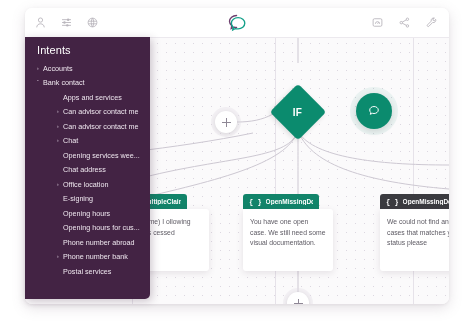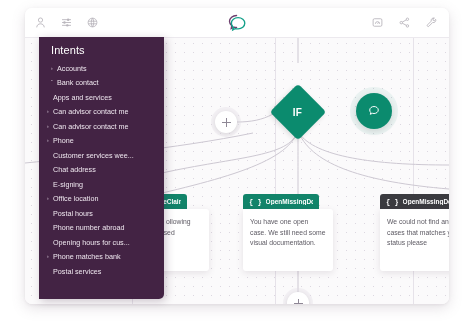--- a/index.html
+++ b/index.html
@@ -230,21 +230,21 @@
   .card2 .fcard-head { width: 76px; }
   .card2 .fcard-body { height: 62px; }
 
   .card3 { left: 355px; top: 157px; width: 90px; }
   .card3 .fcard-head { width: 82px; }
   .card3 .fcard-body { height: 62px; }
 
   
   .sidebar {
     position: absolute;
-    left: 39px;
+    left: 25px;
     top: 37px;
     width: 125px;
     height: 262px;
     background: #432344;
     border-radius: 0 0 5px 0;
     z-index: 60;
     overflow: hidden;
     box-shadow: 2px 2px 9px rgba(60,30,60,0.25);
   }
   .sb-title {
@@ -262,21 +262,21 @@
     display: flex;
     align-items: center;
     color: #efe7ef;
     font-size: 7.2px;
     height: 14.5px;
     padding-left: 12px;
     box-sizing: border-box;
     cursor: pointer;
     white-space: nowrap;
   }
-  .sb-item.lvl2 { padding-left: 8px; }
+  .sb-item.lvl2 { padding-left: 32px; }
   .sb-caret {
     width: 6px;
     flex: 0 0 6px;
     color: #d7c8d8;
     font-size: 5px;
     line-height: 1;
   }
   .sb-caret.none { visibility: hidden; }
   .sb-label { flex: 1 1 auto; overflow: hidden; }
 </style>
@@ -420,53 +420,53 @@
         <li class="sb-item lvl2">
           <span class="sb-caret">›</span>
           <span class="sb-label">Can advisor contact me</span>
         </li>
         <li class="sb-item lvl2">
           <span class="sb-caret">›</span>
           <span class="sb-label">Can advisor contact me</span>
         </li>
         <li class="sb-item lvl2">
           <span class="sb-caret">›</span>
-          <span class="sb-label">Phone</span>
-        </li>
-        <li class="sb-item lvl2">
-          <span class="sb-caret none">›</span>
-          <span class="sb-label">Customer services wee...</span>
+          <span class="sb-label">Chat</span>
+        </li>
+        <li class="sb-item lvl2">
+          <span class="sb-caret none">›</span>
+          <span class="sb-label">Opening services wee...</span>
         </li>
         <li class="sb-item lvl2">
           <span class="sb-caret none">›</span>
           <span class="sb-label">Chat address</span>
         </li>
         <li class="sb-item lvl2">
+          <span class="sb-caret">›</span>
+          <span class="sb-label">Office location</span>
+        </li>
+        <li class="sb-item lvl2">
           <span class="sb-caret none">›</span>
           <span class="sb-label">E-signing</span>
         </li>
         <li class="sb-item lvl2">
-          <span class="sb-caret">›</span>
-          <span class="sb-label">Office location</span>
-        </li>
-        <li class="sb-item lvl2">
-          <span class="sb-caret none">›</span>
-          <span class="sb-label">Postal hours</span>
+          <span class="sb-caret none">›</span>
+          <span class="sb-label">Opening hours</span>
+        </li>
+        <li class="sb-item lvl2">
+          <span class="sb-caret none">›</span>
+          <span class="sb-label">Opening hours for cus...</span>
         </li>
         <li class="sb-item lvl2">
           <span class="sb-caret none">›</span>
           <span class="sb-label">Phone number abroad</span>
         </li>
         <li class="sb-item lvl2">
-          <span class="sb-caret none">›</span>
-          <span class="sb-label">Opening hours for cus...</span>
-        </li>
-        <li class="sb-item lvl2">
-          <span class="sb-caret">›</span>
-          <span class="sb-label">Phone matches bank</span>
+          <span class="sb-caret">›</span>
+          <span class="sb-label">Phone number bank</span>
         </li>
         <li class="sb-item lvl2">
           <span class="sb-caret none">›</span>
           <span class="sb-label">Postal services</span>
         </li>
       </ul>
   </div>
 </div>
 
 </body></html>

